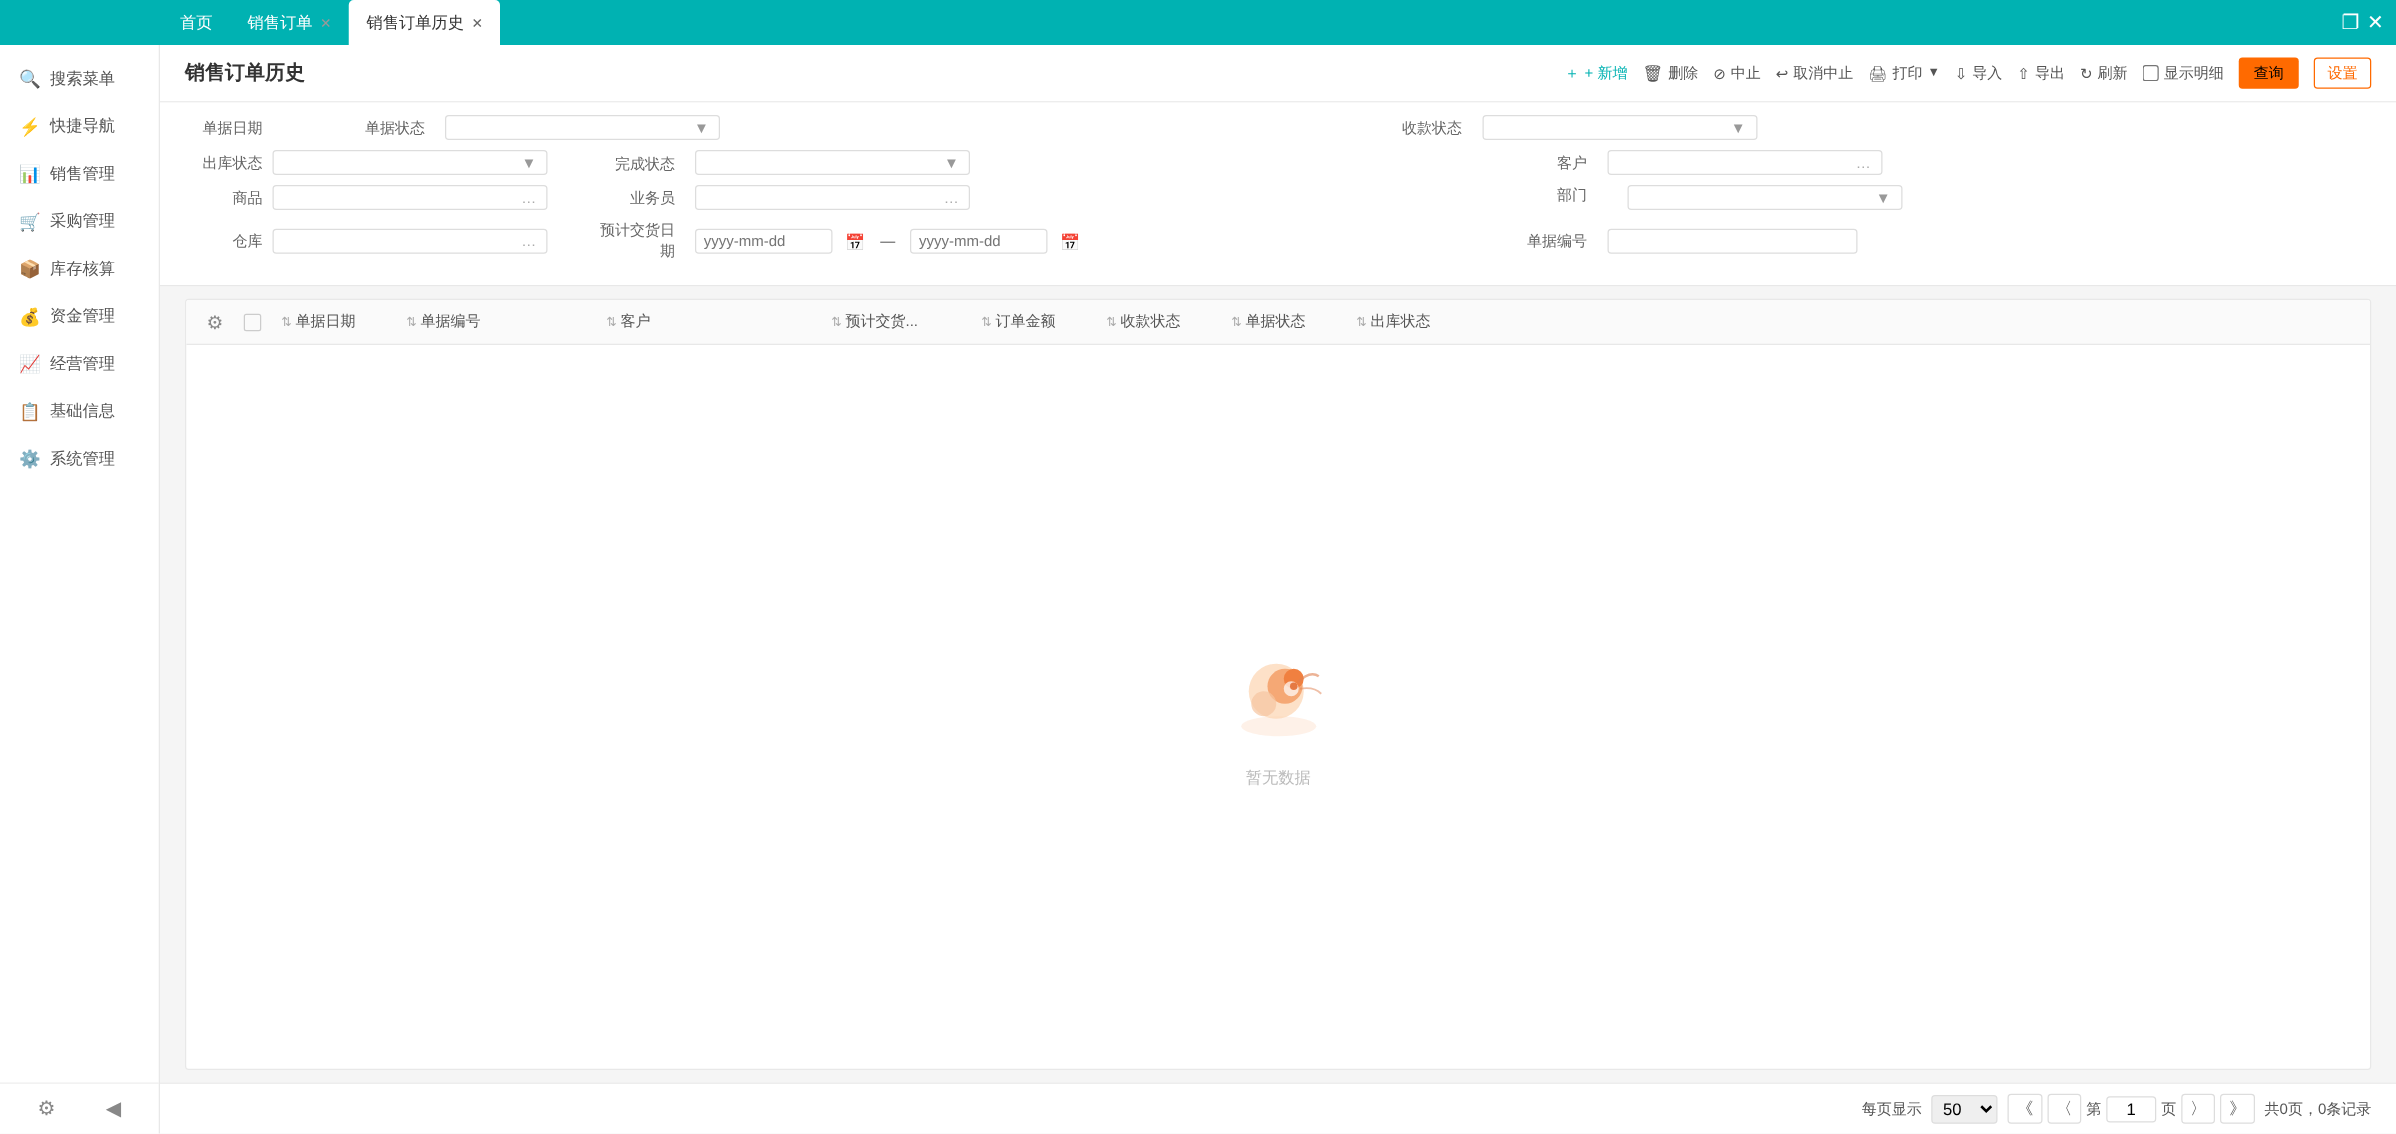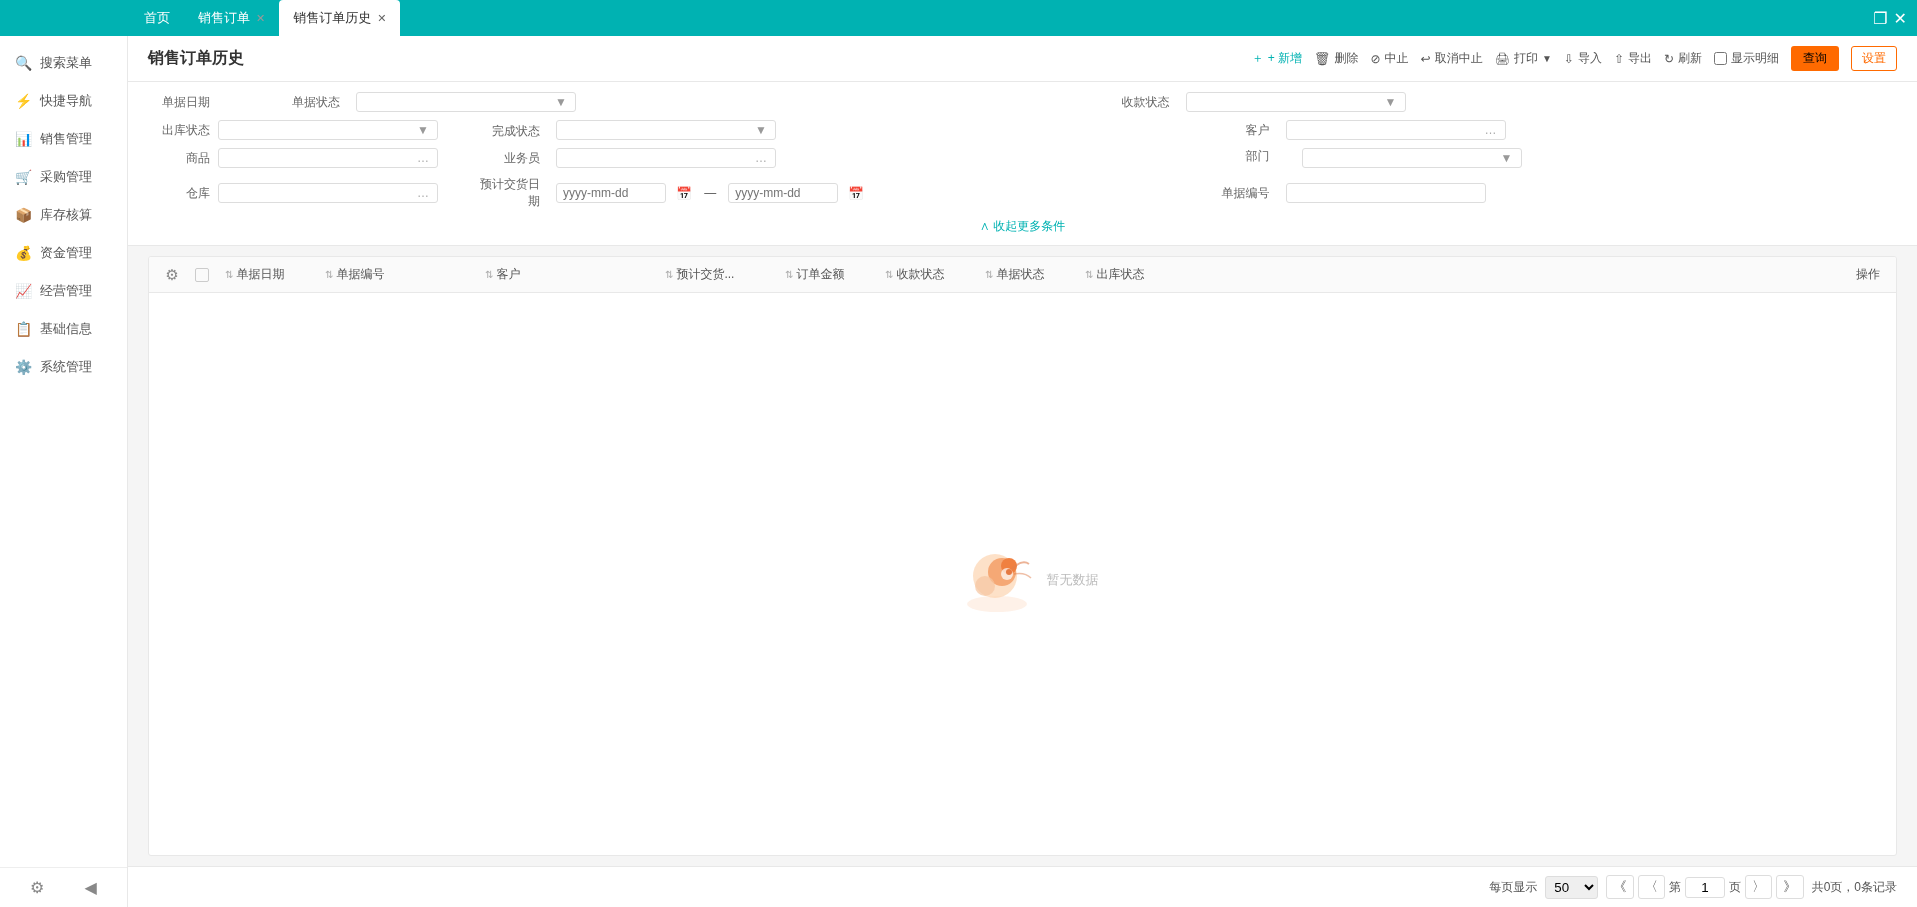--- a/index.html
+++ b/index.html
@@ -58,21 +58,21 @@
     .th-date { width: 100px; }
     .th-no { width: 160px; }
     .th-customer { width: 180px; }
     .th-delivery { width: 120px; }
     .th-amount { width: 100px; }
     .th-payment { width: 100px; }
     .th-status { width: 100px; }
     .th-outbound { width: 100px; }
     .th-action { flex: 1; justify-content: flex-end; }
 
-    .empty-state { flex: 1; display: flex; flex-direction: row; align-items: center; justify-content: center; }
+    .empty-state { flex: 1; display: flex; flex-direction: column; align-items: center; justify-content: center; }
     .empty-icon { width: 100px; height: 100px; position: relative; }
     .empty-text { color: #bbb; font-size: 13px; margin-top: 12px; }
 
     
     .footer { background: #fff; border-top: 1px solid #e8e8e8; padding: 8px 20px; display: flex; align-items: center; justify-content: flex-end; gap: 8px; flex-shrink: 0; font-size: 12px; color: #555; }
     .footer-select { border: 1px solid #ddd; border-radius: 3px; padding: 2px 4px; cursor: pointer; }
     .page-nav { display: flex; align-items: center; gap: 4px; }
     .page-nav-btn { border: 1px solid #ddd; border-radius: 3px; padding: 2px 6px; cursor: pointer; background: #fff; color: #555; }
     .page-num-input { border: 1px solid #ddd; border-radius: 3px; padding: 2px 4px; width: 40px; text-align: center; }
 
@@ -281,23 +281,20 @@
           <span class="dash">—</span>
           <input class="date-input" type="text" placeholder="yyyy-mm-dd" style="">
           <span class="cal-icon">📅</span>
         </div>
         <div style="flex:1;display:flex;align-items:center;gap:8px;margin-left:40px;">
           <span class="filter-label">单据编号</span>
           <input class="date-input" type="text" style="min-width: 200px;">
         </div>
       </div>
 
-      <div class="collapse-btn">
-        <span>∧ 收起更多条件</span>
-      </div>
     </div>
 
     <div class="table-area">
       <div class="table-header">
         <div class="th th-settings">
           <span class="settings-icon">⚙</span>
         </div>
         <div class="th th-checkbox">
           <div class="checkbox-cell"></div>
         </div>
@@ -325,23 +322,20 @@
           <span style="font-size:10px;color:#aaa;">⇅</span>
           <span>收款状态</span>
         </div>
         <div class="th th-status">
           <span style="font-size:10px;color:#aaa;">⇅</span>
           <span>单据状态</span>
         </div>
         <div class="th th-outbound">
           <span style="font-size:10px;color:#aaa;">⇅</span>
           <span>出库状态</span>
-        </div>
-        <div class="th th-action">
-          <span>操作</span>
         </div>
       </div>
 
       <div class="empty-state">
         <div class="empty-icon">
           <svg width="100" height="100" viewBox="0 0 100 100">
             <ellipse cx="50" cy="80" rx="30" ry="8" fill="#fde8d8" opacity="0.6"></ellipse>
             <circle cx="48" cy="52" r="22" fill="#fcd4b0" opacity="0.7"></circle>
             <circle cx="55" cy="48" r="14" fill="#f5a875"></circle>
             <circle cx="62" cy="42" r="8" fill="#f08040"></circle>

